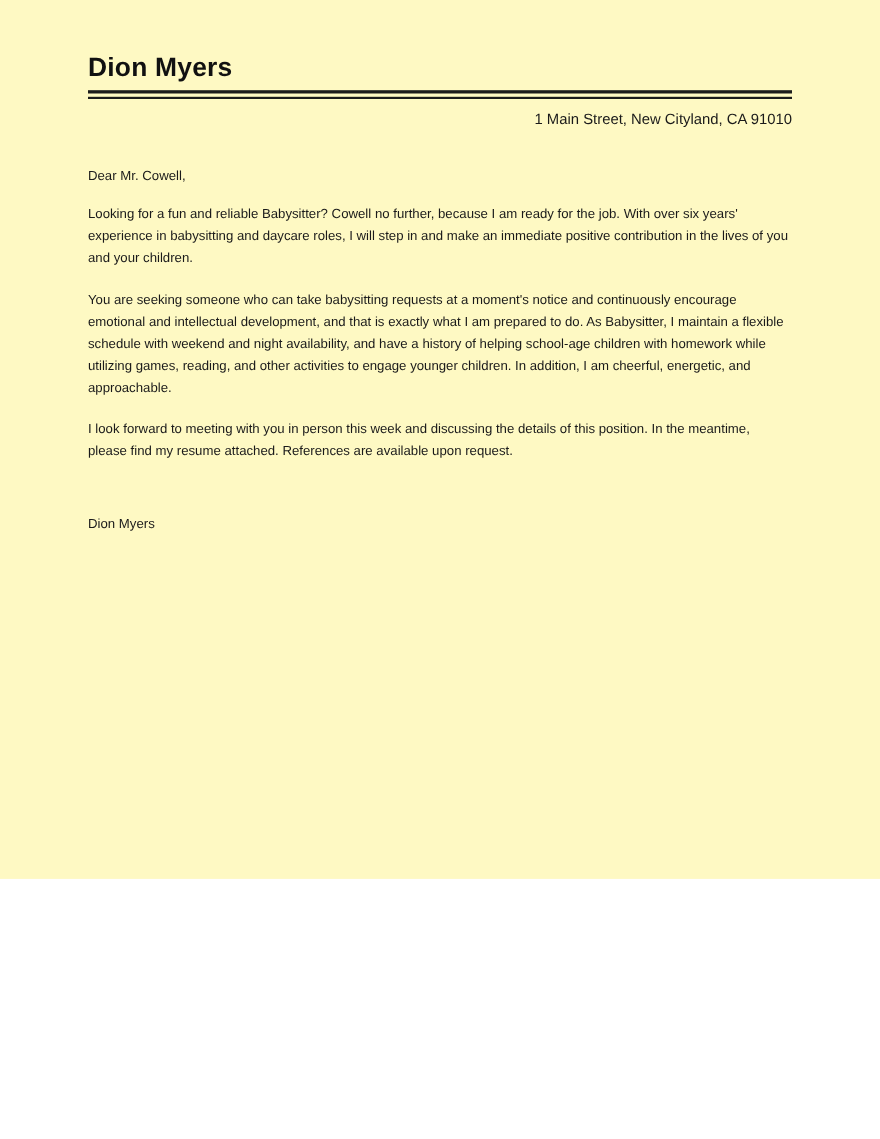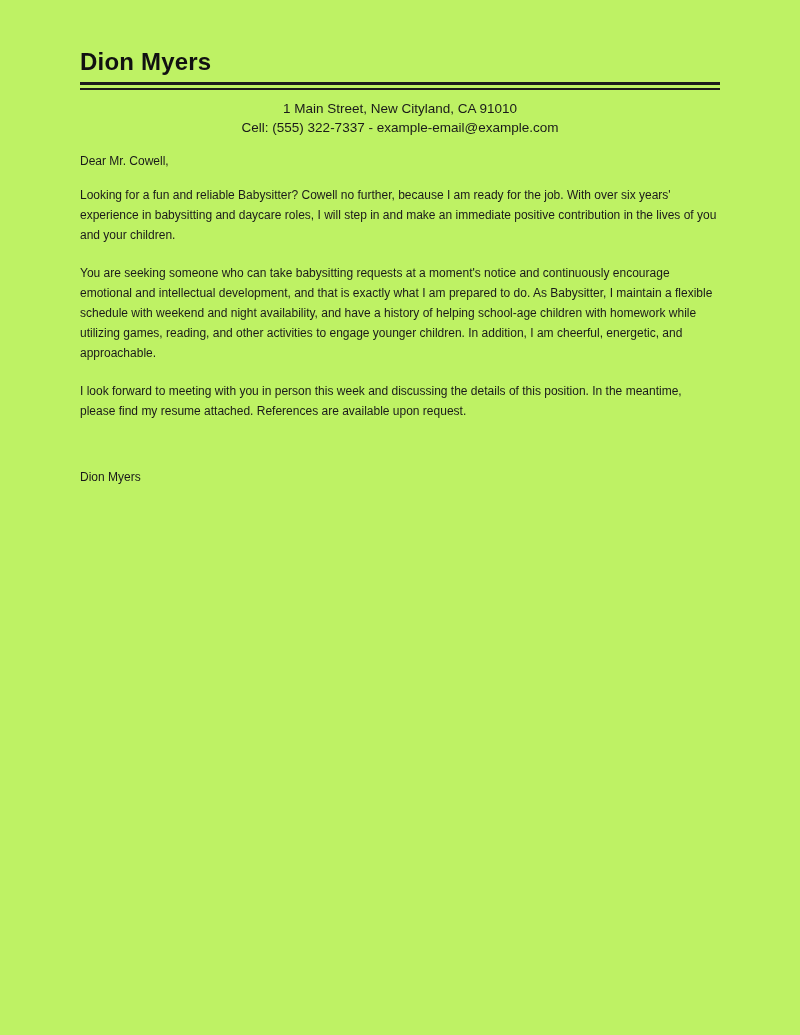--- a/index.html
+++ b/index.html
@@ -3,22 +3,22 @@
 <meta charset="utf-8">
 <style>
   html, body {
     margin: 0;
     padding: 0;
     background: #ffffff;
   }
   .page {
     position: relative;
     width: 800px;
-    height: 1035px;
-    background: #bef264;
+    height: 799px;
+    background: #fef9c3;
     font-family: "Liberation Sans", "DejaVu Sans", sans-serif;
     color: #1a1a1a;
     box-sizing: border-box;
   }
   .content {
     position: absolute;
     left: 80px;
     top: 48px;
     width: 640px;
   }
@@ -39,24 +39,24 @@
   }
   .rule-gap {
     height: 3px;
     background: transparent;
   }
   .rule-bottom {
     height: 2px;
     background: #1c1c1c;
   }
   .contact-info {
-    text-align: center;
+    text-align: right;
     font-size: 13.5px;
     line-height: 18px;
-    margin-bottom: 14px;
+    margin-bottom: 32px;
     color: #1a1a1a;
   }
   .contact-info div {
     margin: 0 0 1px 0;
   }
   .letter-body {
     font-size: 12px;
     line-height: 20px;
   }
   .greeting {
@@ -82,21 +82,20 @@
       <h1 class="sender-name">Dion Myers</h1>
 
       <div class="header-divider">
         <div class="rule-top"></div>
         <div class="rule-gap"></div>
         <div class="rule-bottom"></div>
       </div>
 
       <div class="contact-info">
         <div>1 Main Street, New Cityland, CA 91010</div>
-        <div>Cell: (555) 322-7337 - example-email@example.com</div>
       </div>
     </header>
 
     <main class="letter-body">
       <p class="greeting">Dear Mr. Cowell,</p>
 
       <p class="para">Looking for a fun and reliable Babysitter? Cowell no further, because I am ready for the job. With over six years' experience in babysitting and daycare roles, I will step in and make an immediate positive contribution in the lives of you and your children.</p>
 
       <p class="para">You are seeking someone who can take babysitting requests at a moment's notice and continuously encourage emotional and intellectual development, and that is exactly what I am prepared to do. As Babysitter, I maintain a flexible schedule with weekend and night availability, and have a history of helping school-age children with homework while utilizing games, reading, and other activities to engage younger children. In addition, I am cheerful, energetic, and approachable.</p>
 

